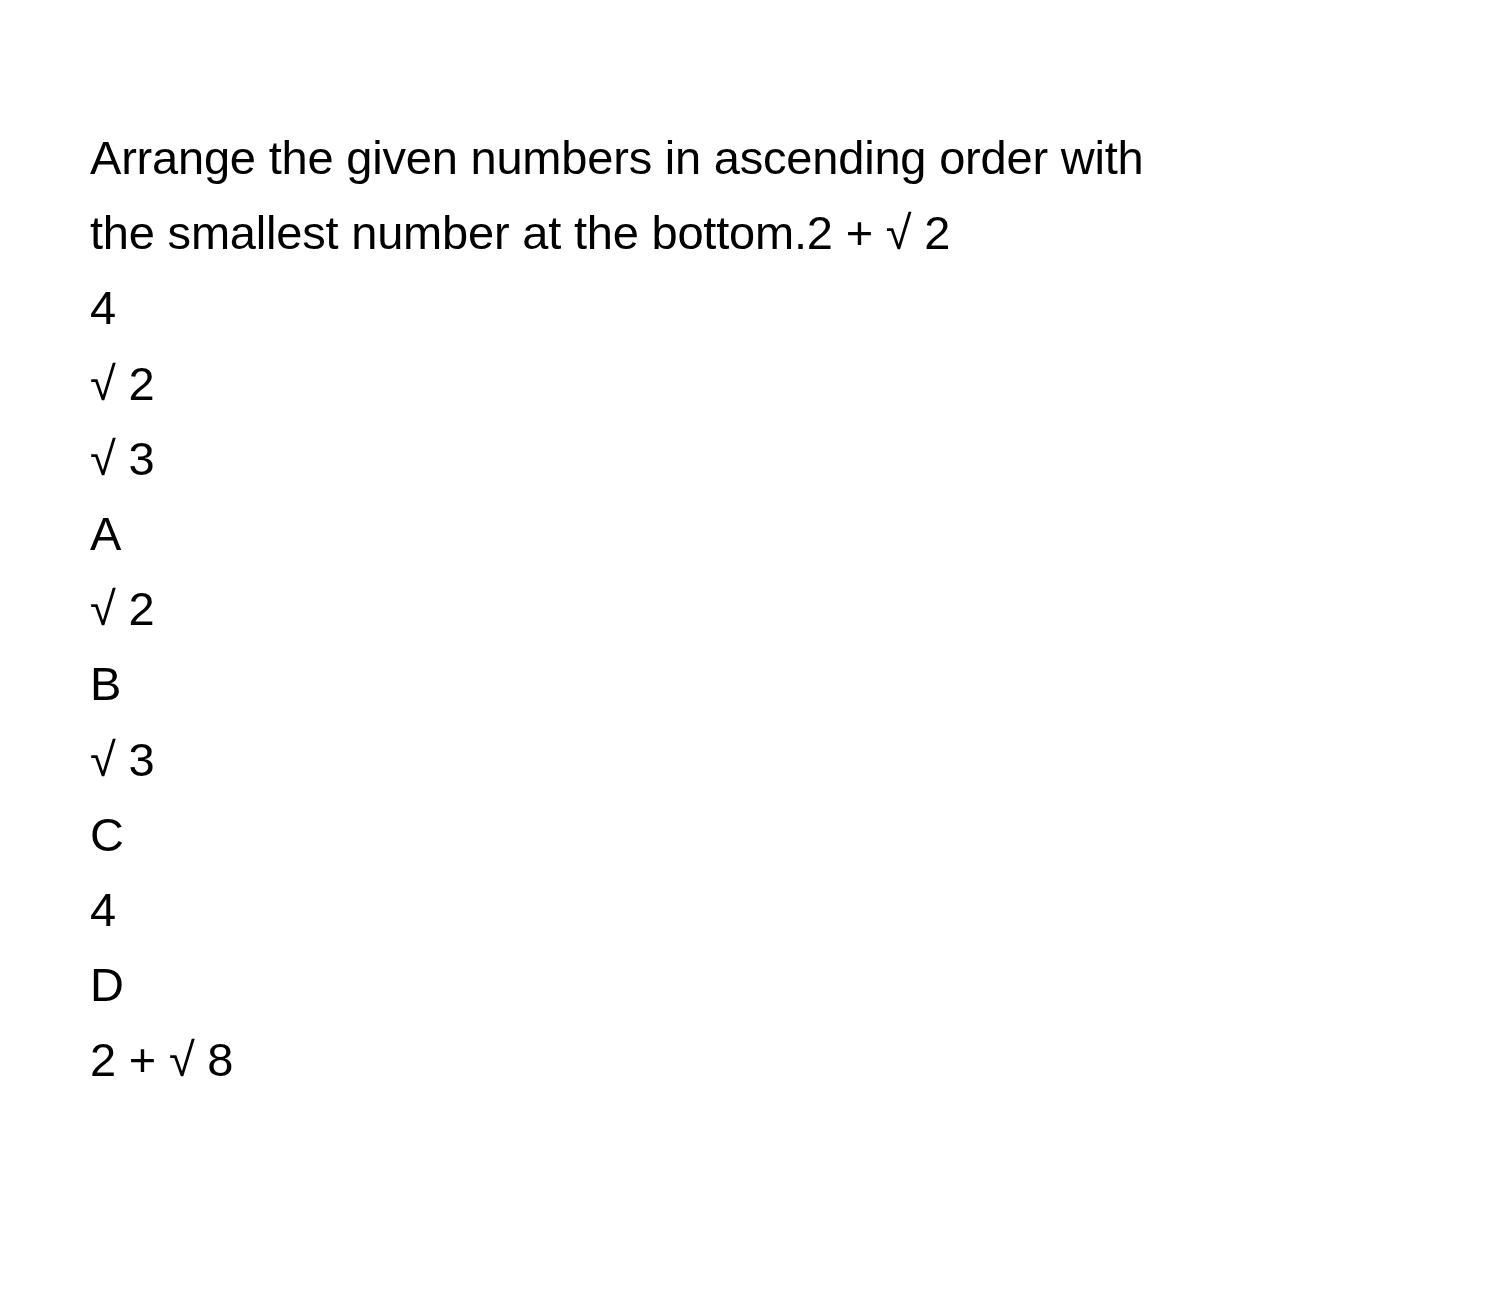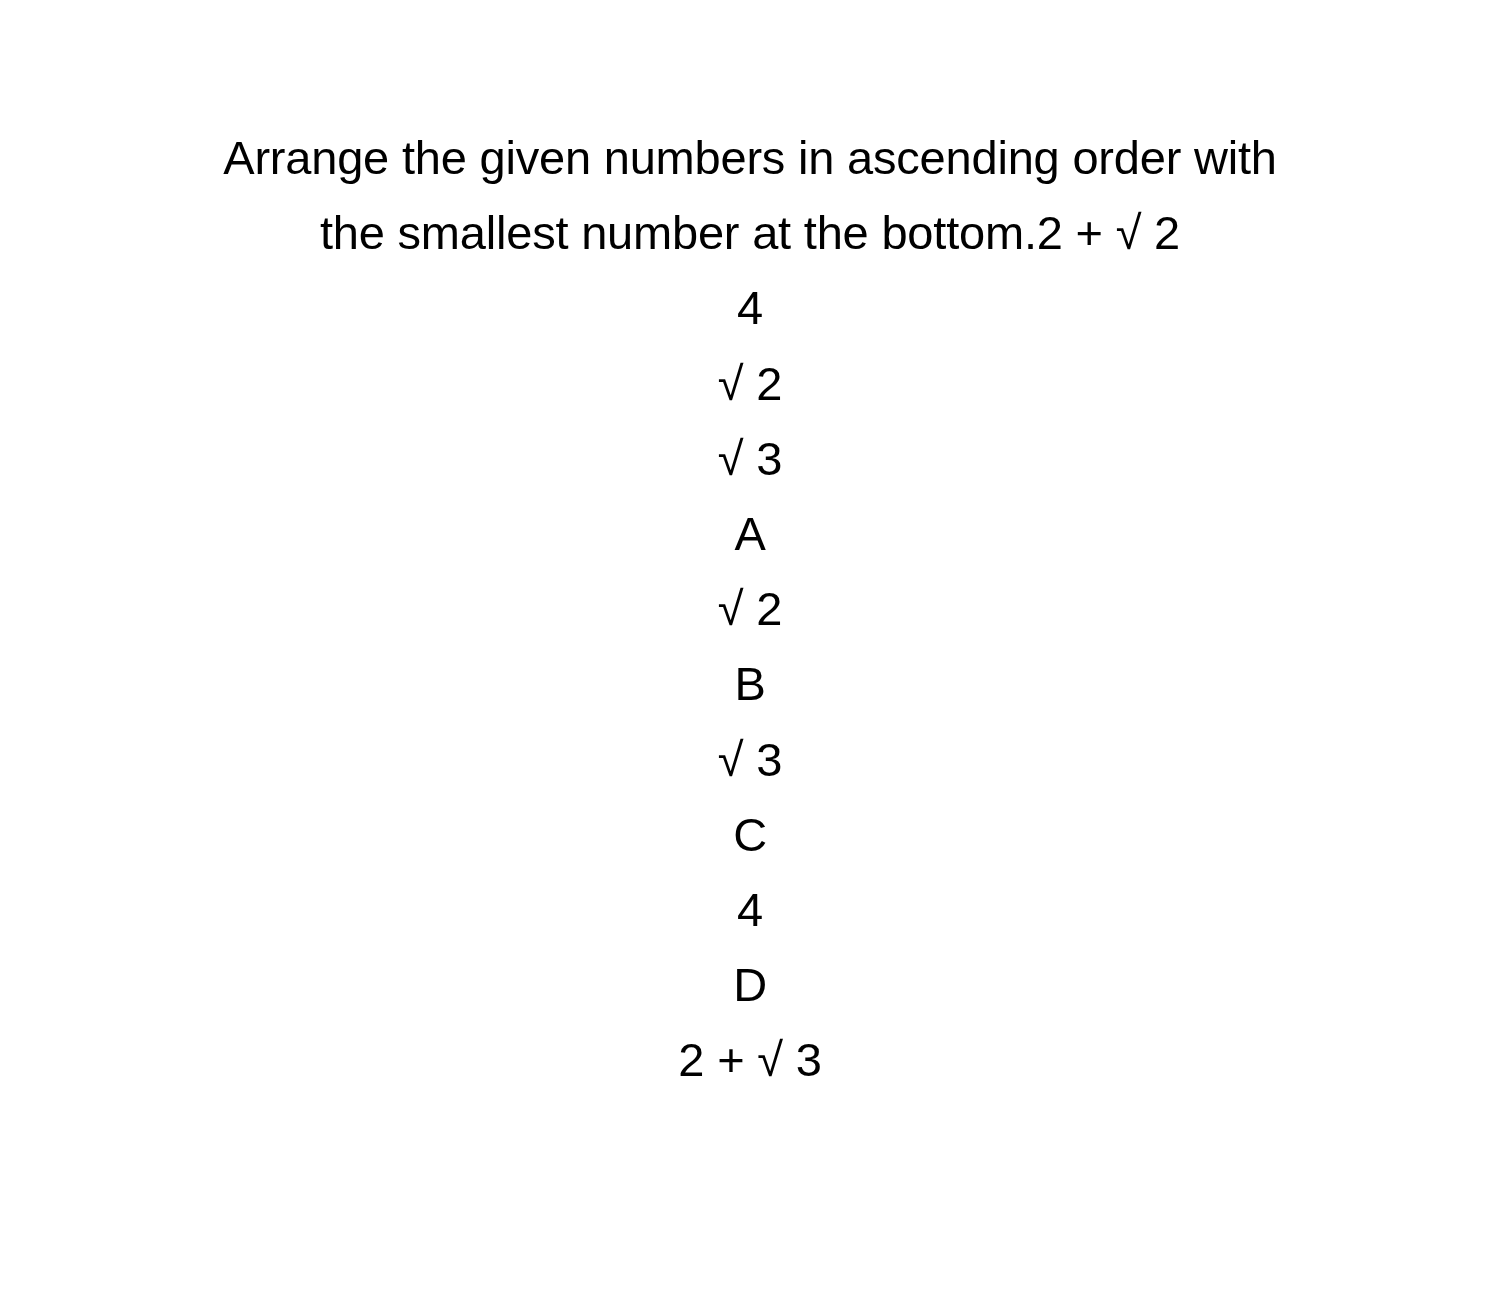--- a/index.html
+++ b/index.html
@@ -1,19 +1,18 @@
 <!DOCTYPE html>
 <html><head>
   <meta charset="utf-8">
   <style>
     * {
       margin: 0;
       padding: 0;
       box-sizing: border-box;
-      text-align: center;
     }
     body {
       width: 1500px;
       height: 1304px;
       background: #ffffff;
       font-family: -apple-system, BlinkMacSystemFont, "Segoe UI", Helvetica, Arial, sans-serif;
       padding: 120px 90px 0 90px;
     }
     .question-text {
       font-size: 47px;
@@ -39,13 +38,13 @@
 <div class="list-line">4</div>
 <div class="list-line">√ 2</div>
 <div class="list-line">√ 3</div>
 <div class="list-line">A</div>
 <div class="list-line">√ 2</div>
 <div class="list-line">B</div>
 <div class="list-line">√ 3</div>
 <div class="list-line">C</div>
 <div class="list-line">4</div>
 <div class="list-line">D</div>
-<div class="list-line">2 + √ 3</div>
+<div class="list-line">2 + √ 8</div>
 
 </body></html>

